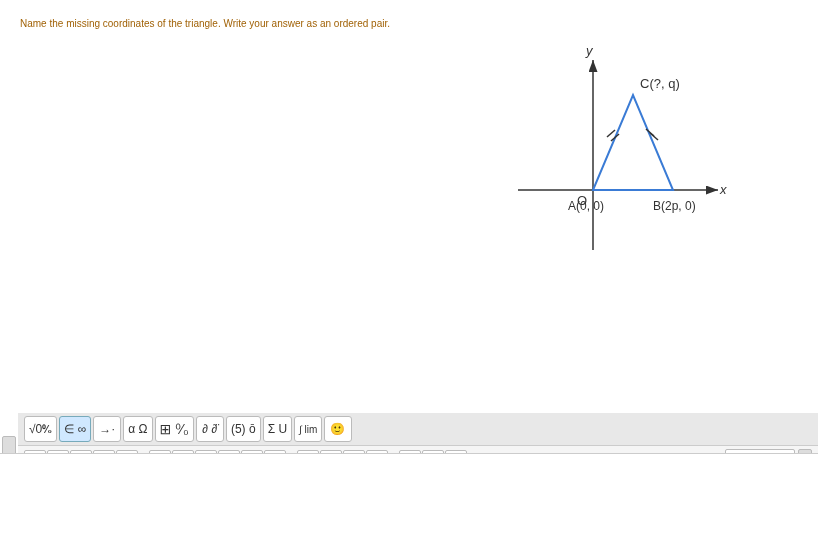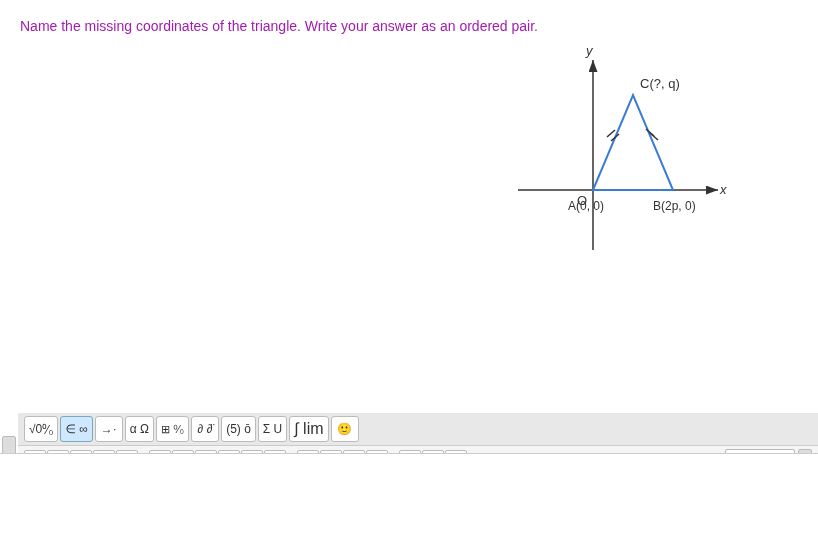--- a/index.html
+++ b/index.html
@@ -13,22 +13,22 @@
       position: relative;
     }
 
     
     .main-content {
       padding: 18px 20px 10px 20px;
       position: relative;
     }
 
     .question-text {
-      font-size: 14px;
-      color: #a21caf;
+      font-size: 10px;
+      color: #a16207;
       margin-bottom: 9px;
     }
 
     
     .graph-area {
       position: absolute;
       top: 40px;
       right: 80px;
       width: 240px;
       height: 220px;
@@ -231,45 +231,45 @@
 </div>
 
 <div style="position:absolute; bottom:35px; left:0; right:0;">
   <div class="toolbar-rows-wrapper">
 
     <div class="collapse-btn">◄</div>
 
     <div class="toolbar-row1">
       <div class="tool-btn">
         <span style="font-size:12px;">√0 </span>
-          <span style="font-size:12px;">⁰⁄₀</span>
+          <span style="font-size:10px;font-weight:bold;">⁰⁄₀</span>
       </div>
       <div class="tool-btn active">
         <span>∈ ∞</span>
       </div>
       <div class="tool-btn">
         <span>→·</span>
       </div>
       <div class="tool-btn">
         <span>α Ω</span>
       </div>
       <div class="tool-btn">
-        <span style="font-size:11px;">⊞ ⁰⁄₀</span>
+        <span style="font-size:14px;">⊞ ⁰⁄₀</span>
       </div>
       <div class="tool-btn">
         <span>∂ ∂̈</span>
       </div>
       <div class="tool-btn">
         <span>(5) ō</span>
       </div>
       <div class="tool-btn">
         <span>Σ U</span>
       </div>
       <div class="tool-btn">
-        <span style="font-size:16px;">∫ lim</span>
+        <span style="font-size:10px;">∫ lim</span>
       </div>
       <div class="tool-btn">
         <span>🙂</span>
       </div>
     </div>
 
     <div class="toolbar-row2">
 
       <div class="two-row-group">
         <div class="small-btn"><sup>a</sup>/<sub>0</sub></div>

